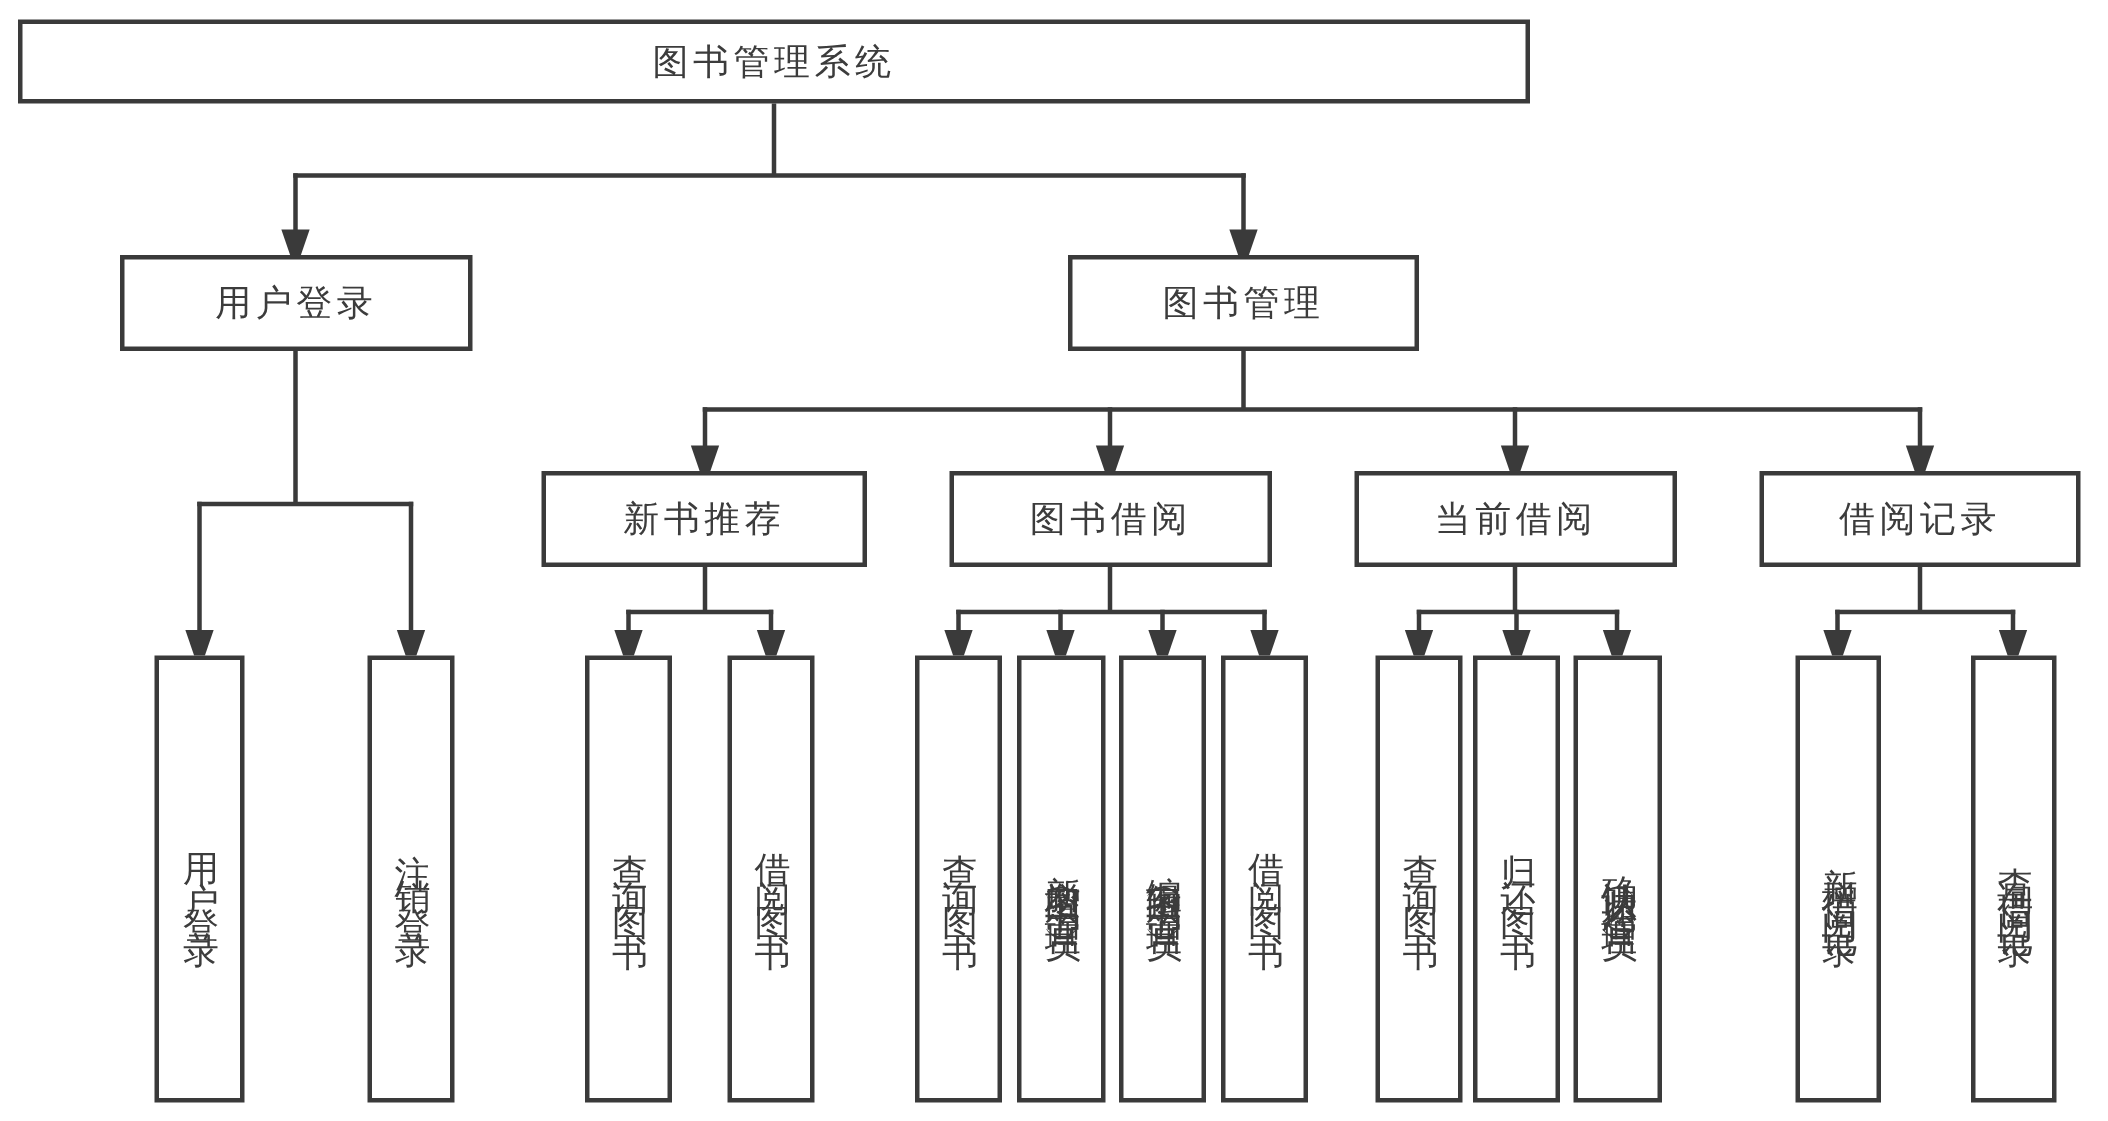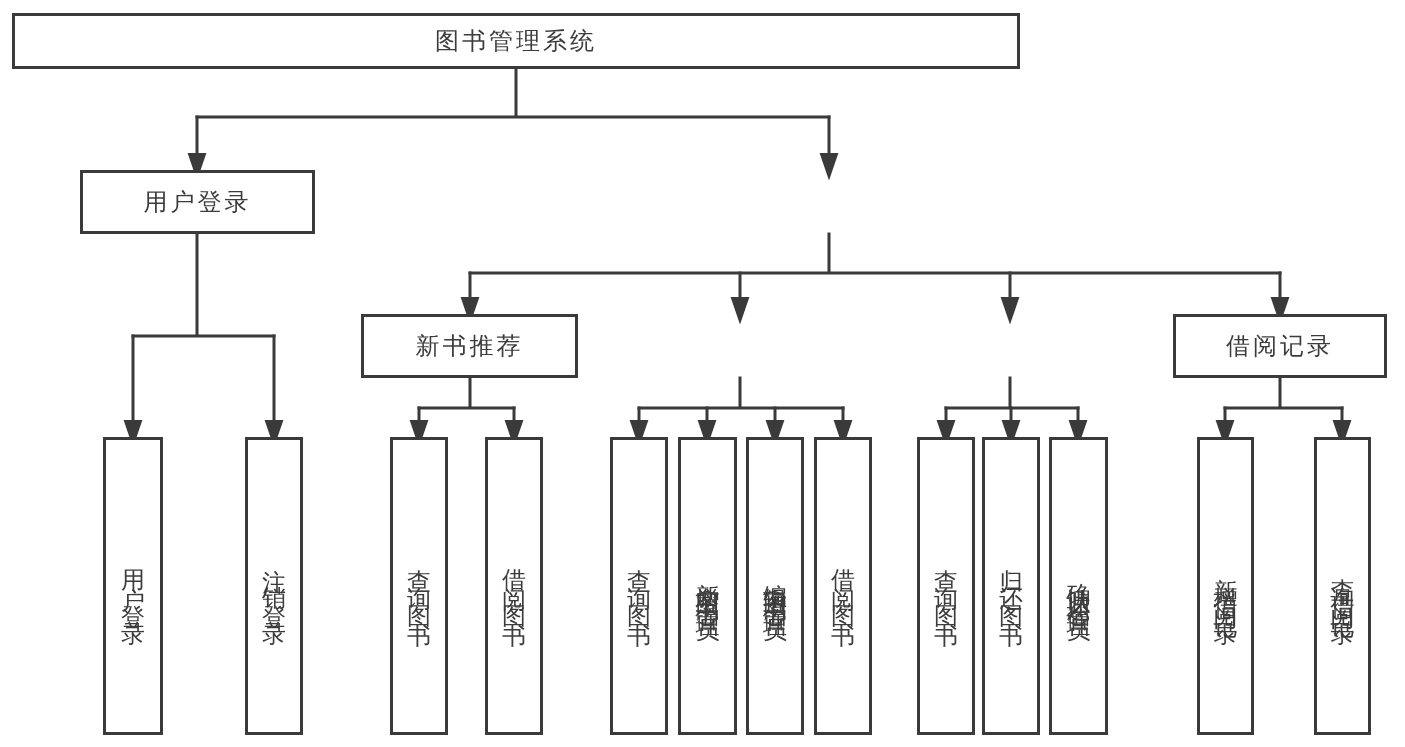--- a/index.html
+++ b/index.html
@@ -79,23 +79,32 @@
     </g>
   </svg>
 
   <div class="box" style="left:12px;top:13px;width:1008px;height:56px;">
     <span class="hlabel">图书管理系统</span>
   </div>
 
   <div class="box" style="left:80px;top:170px;width:235px;height:64px;">
     <span class="hlabel">用户登录</span>
   </div>
+  <div class="box" style="left:712px;top:170px;width:234px;height:64px;">
+    <span class="hlabel">图书管理</span>
+  </div>
 
   <div class="box" style="left:361px;top:314px;width:217px;height:64px;text-align:right;">
     <span class="hlabel">新书推荐</span>
+  </div>
+  <div class="box" style="left:633px;top:314px;width:215px;height:64px;">
+    <span class="hlabel">图书借阅</span>
+  </div>
+  <div class="box" style="left:903px;top:314px;width:215px;height:64px;">
+    <span class="hlabel">当前借阅</span>
   </div>
   <div class="box" style="left:1173px;top:314px;width:214px;height:64px;">
     <span class="hlabel">借阅记录</span>
   </div>
 
   <div class="box leaf" style="left:103px;width:60px;">
     <span class="vtext s4">用户登录</span>
   </div>
   <div class="box leaf" style="left:245px;width:58px;">
     <span class="vtext s4">注销登录</span>

